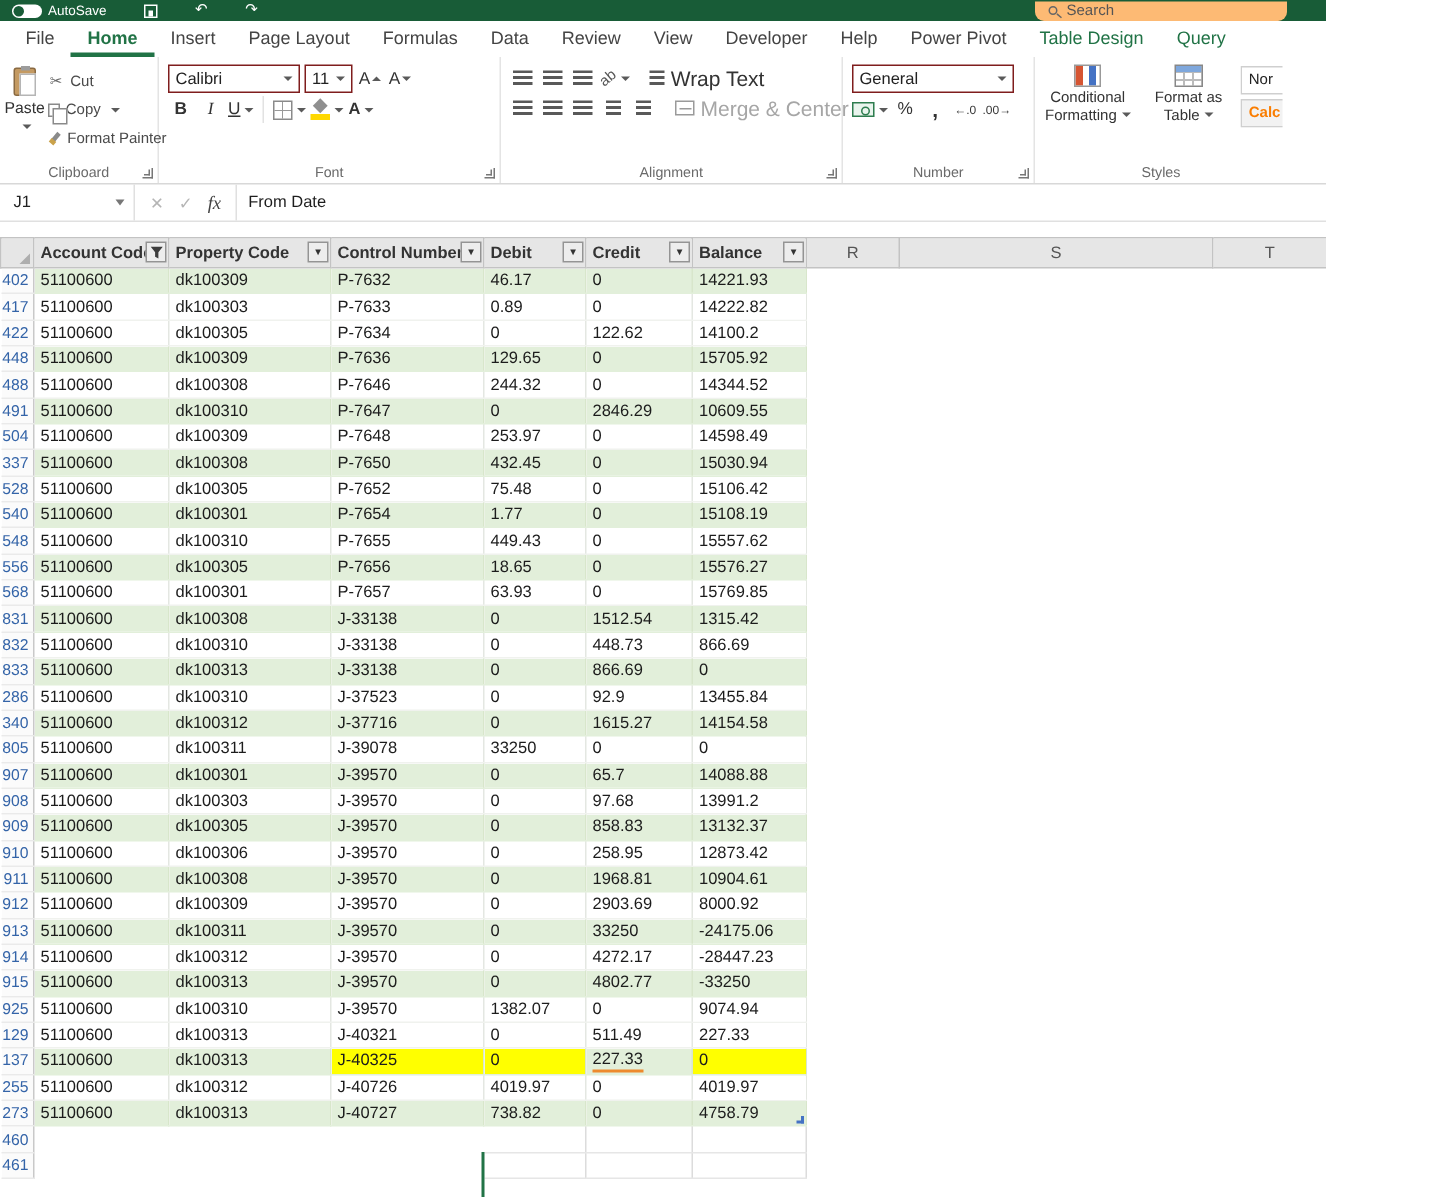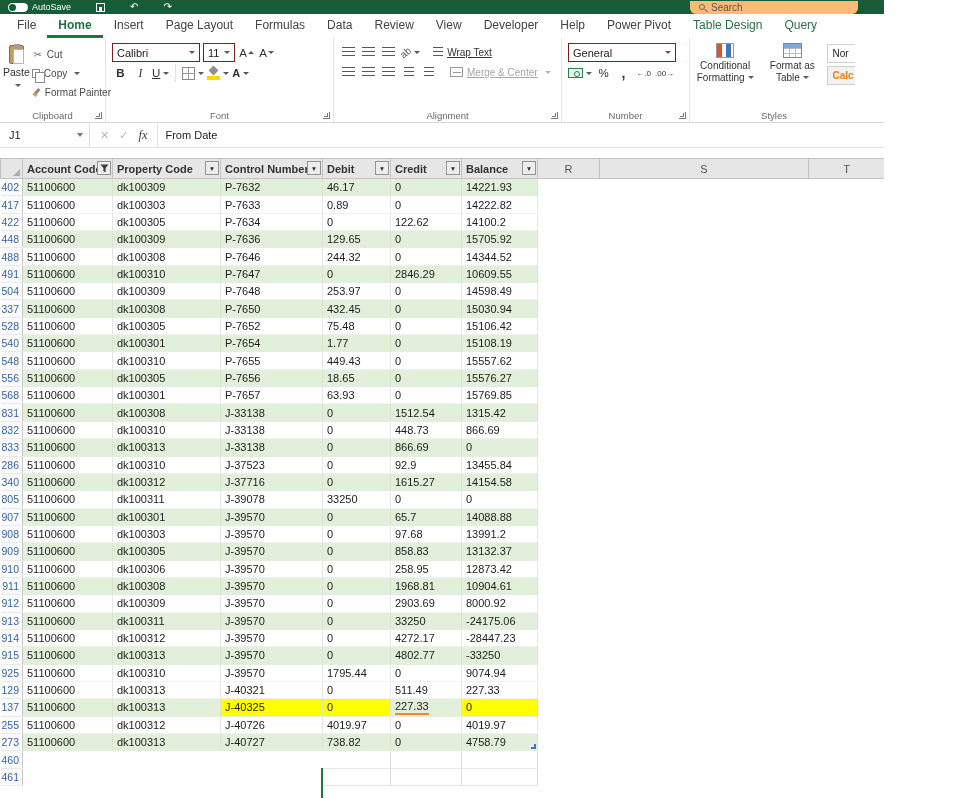--- a/index.html
+++ b/index.html
@@ -71,21 +71,21 @@
   .fill-ic::before { content:""; position:absolute; left:3px; top:0; width:7px; height:7px; background:#8f8f8f; transform:rotate(45deg); }
   .fill-ic::after { content:""; position:absolute; left:0; bottom:0; width:13px; height:3.5px; background:#FFD800; }
   .fcol-ic { font-size:11px; font-weight:700; color:#333; line-height:9px; text-align:center; }
   .fcol-bar { width:12px; height:3.5px; background:#C00000; margin-top:1px; }
 
   
   .g-align { width:228px; }
   .lines { width:13px; height:10px; background:repeating-linear-gradient(to bottom,#595959 0 1.4px,transparent 1.4px 4px); }
   .lines.short { width:10px; }
   .orient { font-size:10px; color:#555; transform:rotate(-40deg); display:inline-block; }
-  .txt-btn { display:flex; align-items:center; gap:4px; font-size:10px; color:#333; margin-left:10px; white-space:nowrap;text-decoration:underline; }
+  .txt-btn { display:flex; align-items:center; gap:4px; font-size:14px; color:#333; margin-left:10px; white-space:nowrap; }
   .merge-ic { width:13px; height:10px; border:1px solid #9a9a9a; position:relative; background:#fff; }
   .merge-ic::after { content:""; position:absolute; left:2px; top:4px; width:8px; height:1.4px; background:#9a9a9a; }
 
   
   .g-number { width:128px; }
   .c-general { width:108px; }
   .money-ic { width:15px; height:10px; border:1px solid #2e7d4f; background:#eaf5ee; position:relative; }
   .money-ic::after { content:""; position:absolute; left:5px; top:2px; width:4px; height:4px; border:1px solid #2e7d4f; border-radius:50%; }
   .comma-g { font-size:14px; font-weight:700; line-height:6px; }
   .dec-g { font-size:8px; letter-spacing:0; }
@@ -738,21 +738,21 @@
               <td class="dc c-balance">-33250</td>
               <td class="outside"></td>
               <td class="outside"></td>
               <td class="outside"></td>
             </tr>
             <tr>
               <th class="rowh">925</th>
               <td class="dc c-account">51100600</td>
               <td class="dc c-property">dk100310</td>
               <td class="dc c-control">J-39570</td>
-              <td class="dc c-debit">1795.44</td>
+              <td class="dc c-debit">1382.07</td>
               <td class="dc c-credit">0</td>
               <td class="dc c-balance">9074.94</td>
               <td class="outside"></td>
               <td class="outside"></td>
               <td class="outside"></td>
             </tr>
             <tr>
               <th class="rowh">129</th>
               <td class="dc c-account">51100600</td>
               <td class="dc c-property">dk100313</td>

